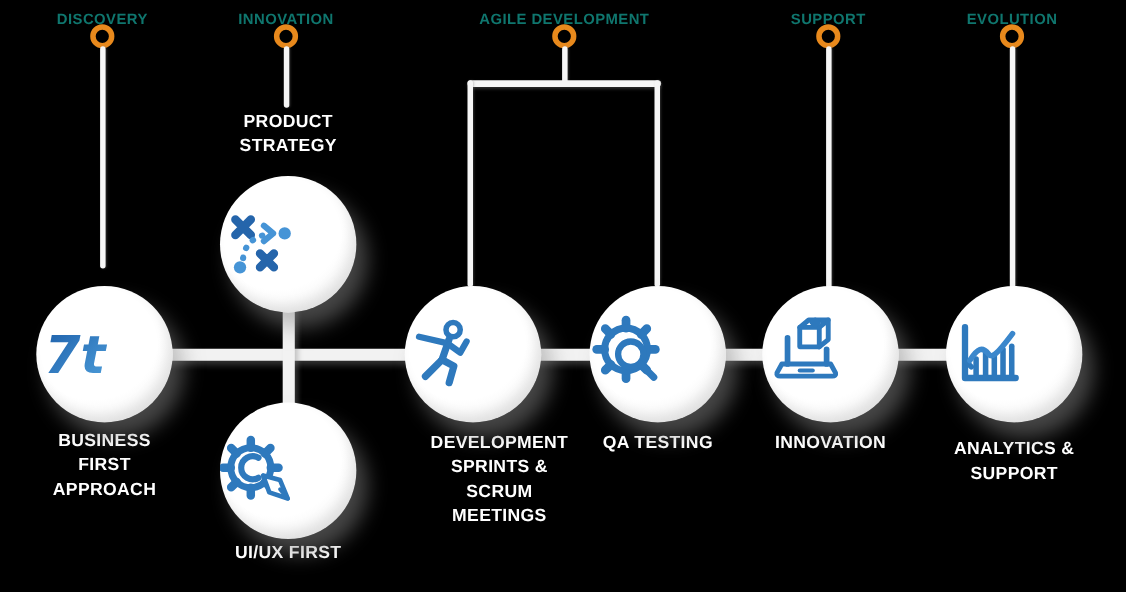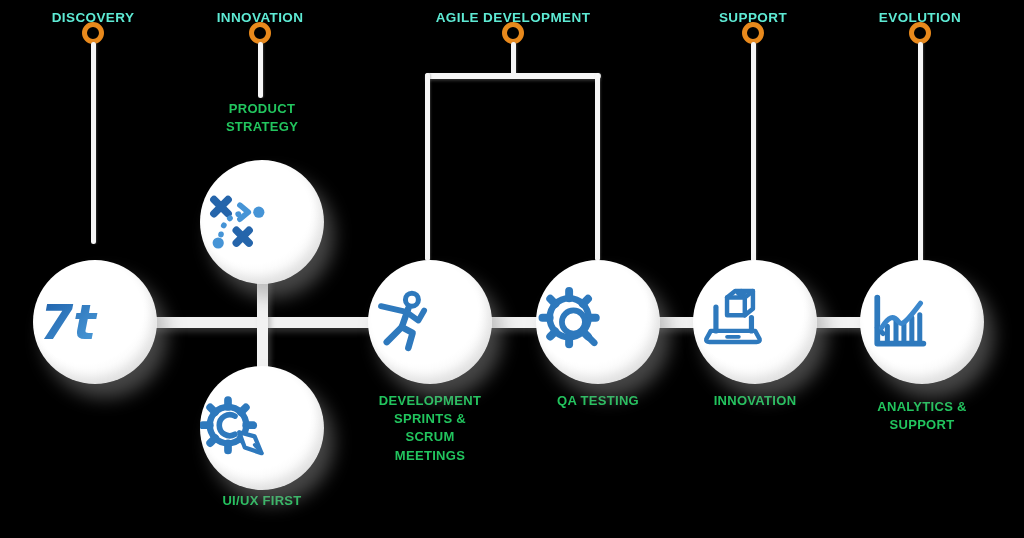--- a/index.html
+++ b/index.html
@@ -3,21 +3,21 @@
 <meta charset="utf-8">
 <style>
   html,body{margin:0;padding:0;background:#000;}
   .canvas{
     position:relative;width:1024px;height:538px;background:#000;overflow:hidden;
     font-family:"Liberation Sans",sans-serif;
   }
   
   .stage-label{
     position:absolute;top:10px;transform:translateX(-50%);
-    color:#5eead4;font-size:13.5px;font-weight:bold;letter-spacing:.4px;
+    color:#0f766e;font-size:13.5px;font-weight:bold;letter-spacing:.4px;
     white-space:nowrap;
   }
   
   .ring{
     position:absolute;top:22px;width:12px;height:12px;border-radius:50%;
     border:5px solid #e8891c;background:transparent;
   }
   
   .vline{
     position:absolute;width:5px;background:#f6f6f6;border-radius:3px;
@@ -41,21 +41,21 @@
   .step-circle{
     position:absolute;width:124px;height:124px;border-radius:50%;
     background:radial-gradient(circle at 42% 36%, #ffffff 55%, #f6f6f6 72%, #e7e7e7 100%);
     box-shadow:10px 14px 18px rgba(140,140,140,.5), inset -5px -7px 10px rgba(0,0,0,.08);
     display:flex;align-items:center;justify-content:flex-start;z-index:2;
   }
   .step-circle svg{display:block;}
   
   .step-label{
     position:absolute;transform:translateX(-50%);text-align:center;
-    color:#22c55e;font-size:13px;font-weight:bold;letter-spacing:.3px;
+    color:#ffffff;font-size:16px;font-weight:bold;letter-spacing:.3px;
     line-height:1.4;white-space:pre-line;width:max-content;max-width:150px;
   }
 </style>
 </head>
 <body>
 
 <div class="canvas">
 
   <div class="stage-label" style="left:93px">DISCOVERY</div>
   <div class="stage-label" style="left:260px">INNOVATION</div>
@@ -86,20 +86,23 @@
     <svg width="72" height="72" viewBox="0 0 100 100">
       <defs>
         <linearGradient id="g7" x1="0" y1="0" x2="1" y2="1">
           <stop offset="0" stop-color="#1c5ea9"></stop>
             <stop offset="1" stop-color="#4fa0dc"></stop>
         </linearGradient>
       </defs>
       <text x="10" y="74" font-family="DejaVu Sans, sans-serif" font-weight="bold" font-style="italic" font-size="66" fill="url(#g7)">7t</text>
     </svg>
   </div>
+  <div class="step-label" style="left:95px;top:390px">BUSINESS
+FIRST
+APPROACH</div>
 
   <div class="step-circle" style="left:200px;top:160px">
     <svg width="70" height="70" viewBox="0 0 100 100" fill="none">
       <path d="M20 18 L40 38 M40 18 L20 38" stroke="#2565ab" stroke-width="11" stroke-linecap="round"></path>
       <path d="M52 62 L70 80 M70 62 L52 80" stroke="#2565ab" stroke-width="11" stroke-linecap="round"></path>
       <circle cx="26" cy="80" r="8" fill="#4694d6"></circle>
       <circle cx="84" cy="36" r="8" fill="#4694d6"></circle>
       <path d="M30 68 Q33 44 58 38" stroke="#4694d6" stroke-width="8" stroke-linecap="round" stroke-dasharray="0.5 13"></path>
       <path d="M57 26 L69 36 L57 46" stroke="#4694d6" stroke-width="8" stroke-linecap="round" stroke-linejoin="round"></path>
     </svg>
@@ -130,21 +133,21 @@
   <div class="step-circle" style="left:368px;top:260px">
     <svg width="72" height="72" viewBox="0 0 100 100" fill="none">
       <circle cx="61" cy="19" r="9" stroke="#2e79bd" stroke-width="7"></circle>
       <path d="M56 31 L47 57" stroke="#2e79bd" stroke-width="9" stroke-linecap="round"></path>
       <path d="M53 36 L18 28" stroke="#2e79bd" stroke-width="8" stroke-linecap="round"></path>
       <path d="M56 38 L70 48 L78 34" stroke="#2e79bd" stroke-width="8" stroke-linecap="round" stroke-linejoin="round"></path>
       <path d="M47 57 L26 78" stroke="#2e79bd" stroke-width="9" stroke-linecap="round"></path>
       <path d="M47 57 L62 65 L56 86" stroke="#2e79bd" stroke-width="9" stroke-linecap="round" stroke-linejoin="round"></path>
     </svg>
   </div>
-  <div class="step-label" style="left:430px;top:392px">DEVELOPMENT
+  <div class="step-label" style="left:454px;top:392px">DEVELOPMENT
 SPRINTS &amp;
 SCRUM
 MEETINGS</div>
 
   <div class="step-circle" style="left:536px;top:260px">
     <svg width="72" height="72" viewBox="0 0 100 100" fill="none">
       <g stroke="#2e79bd" stroke-width="11" stroke-linecap="round">
         <path d="M73 44 L83 44"></path>
           <path d="M65.1 63.1 L72.2 70.2"></path>
           <path d="M46 71 L46 81"></path>

